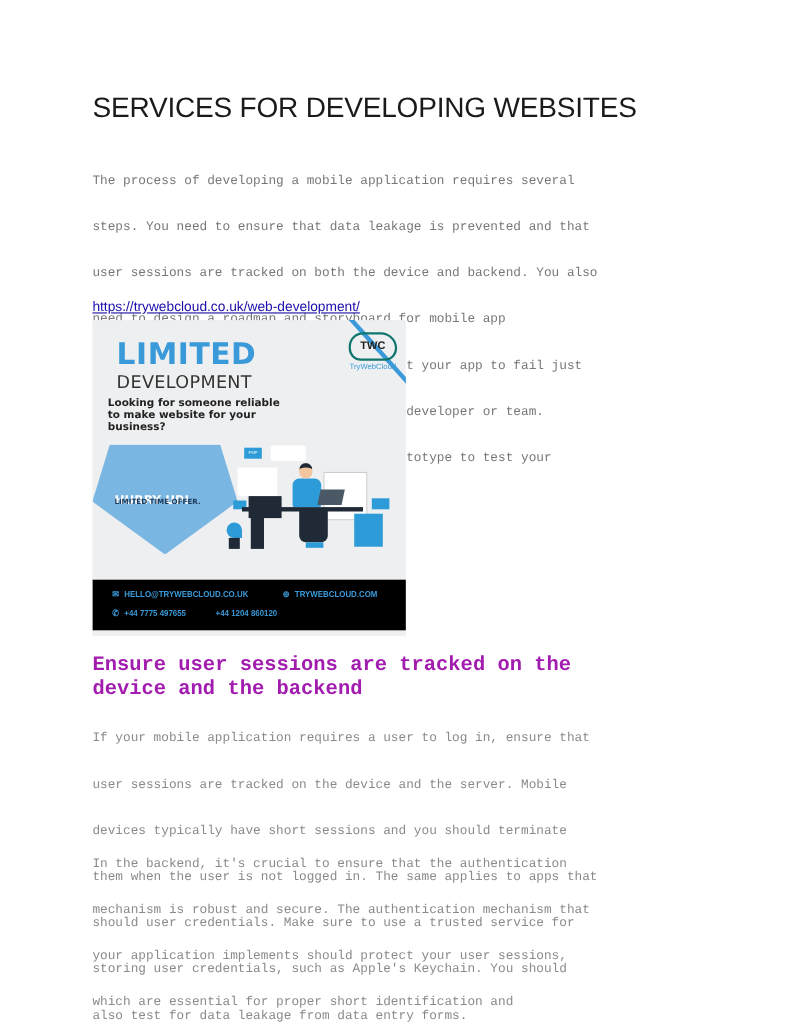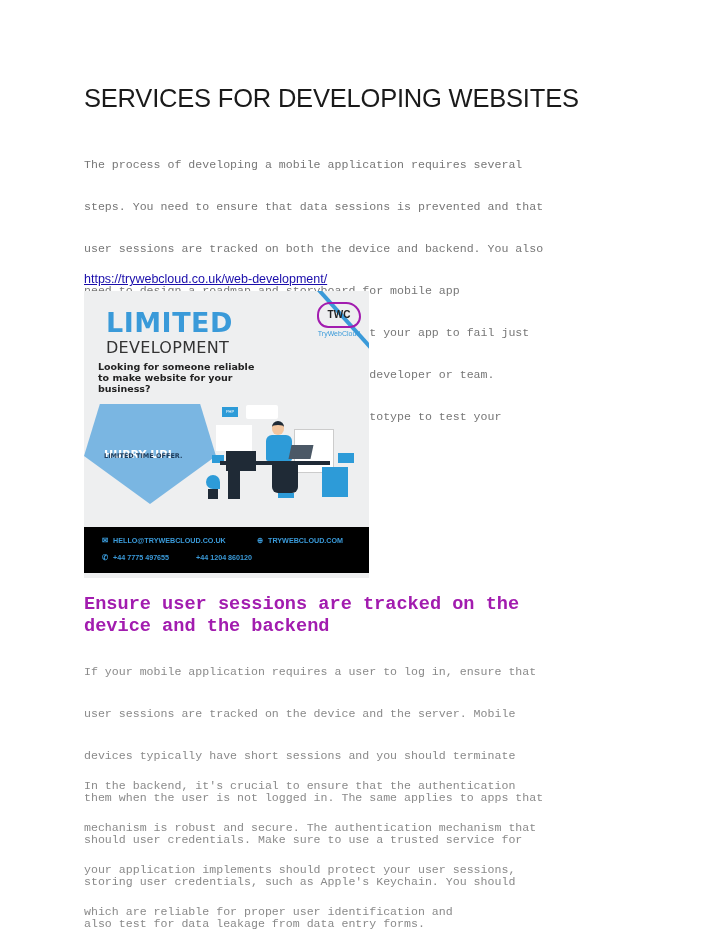--- a/index.html
+++ b/index.html
@@ -31,21 +31,21 @@
   }
   .banner .diag {
     position: absolute; left: 206px; top: -30px; width: 4px; height: 190px;
     background: #3a9ad9; transform: rotate(-42deg); transform-origin: top left;
   }
   .banner .logo {
     position: absolute; left: 230px; top: 11px; width: 50px; height: 44px;
     text-align: center;
   }
   .banner .logo .cloud {
-    width: 44px; height: 26px; margin: 0 auto; border: 2px solid #a21caf;
+    width: 44px; height: 26px; margin: 0 auto; border: 2px solid #0f766e;
     border-radius: 14px 16px 12px 12px; font-family: "Liberation Sans", sans-serif;
     font-weight: bold; font-size: 10px; color: #222; line-height: 22px;
   }
   .banner .logo .brand {
     font-family: "Liberation Sans", sans-serif; font-size: 7px; color: #3a9ad9; margin-top: 2px;
   }
   .b-website {
     position: absolute; left: 22px; top: 16px;
     font-family: "DejaVu Sans", sans-serif; font-weight: bold;
     font-size: 27px; color: #3a9ad9; letter-spacing: 0.5px;
@@ -110,21 +110,21 @@
   .p2 { position: absolute; left: 84px; top: 637px; color: #8a8a8a; }
   .p3 { position: absolute; left: 84px; top: 751px; color: #8a8a8a; }
 </style>
 </head>
 <body>
 
 <h1 class="page-title">SERVICES FOR DEVELOPING WEBSITES</h1>
 
 <div class="intro mono">
   <div>The process of developing a mobile application requires several</div>
-  <div>steps. You need to ensure that data sessions is prevented and that</div>
+  <div>steps. You need to ensure that data leakage is prevented and that</div>
   <div>user sessions are tracked on both the device and backend. You also</div>
   <div>need to design a roadmap and storyboard for mobile app</div>
   <div>development. After all, you would not want your app to fail just</div>
   <div>because you were not able to find a good developer or team.</div>
   <div>Moreover, it is essential to create a prototype to test your</div>
   <div>application.</div>
 </div>
 
 <a class="link">https://trywebcloud.co.uk/web-development/</a>
 
@@ -186,16 +186,16 @@
   <div>them when the user is not logged in. The same applies to apps that</div>
   <div>should user credentials. Make sure to use a trusted service for</div>
   <div>storing user credentials, such as Apple's Keychain. You should</div>
   <div>also test for data leakage from data entry forms.</div>
 </div>
 
 <div class="p3 mono">
   <div>In the backend, it's crucial to ensure that the authentication</div>
   <div>mechanism is robust and secure. The authentication mechanism that</div>
   <div>your application implements should protect your user sessions,</div>
-  <div>which are reliable for proper user identification and</div>
+  <div>which are essential for proper short identification and</div>
   
   
 </div>
 
 </body></html>

